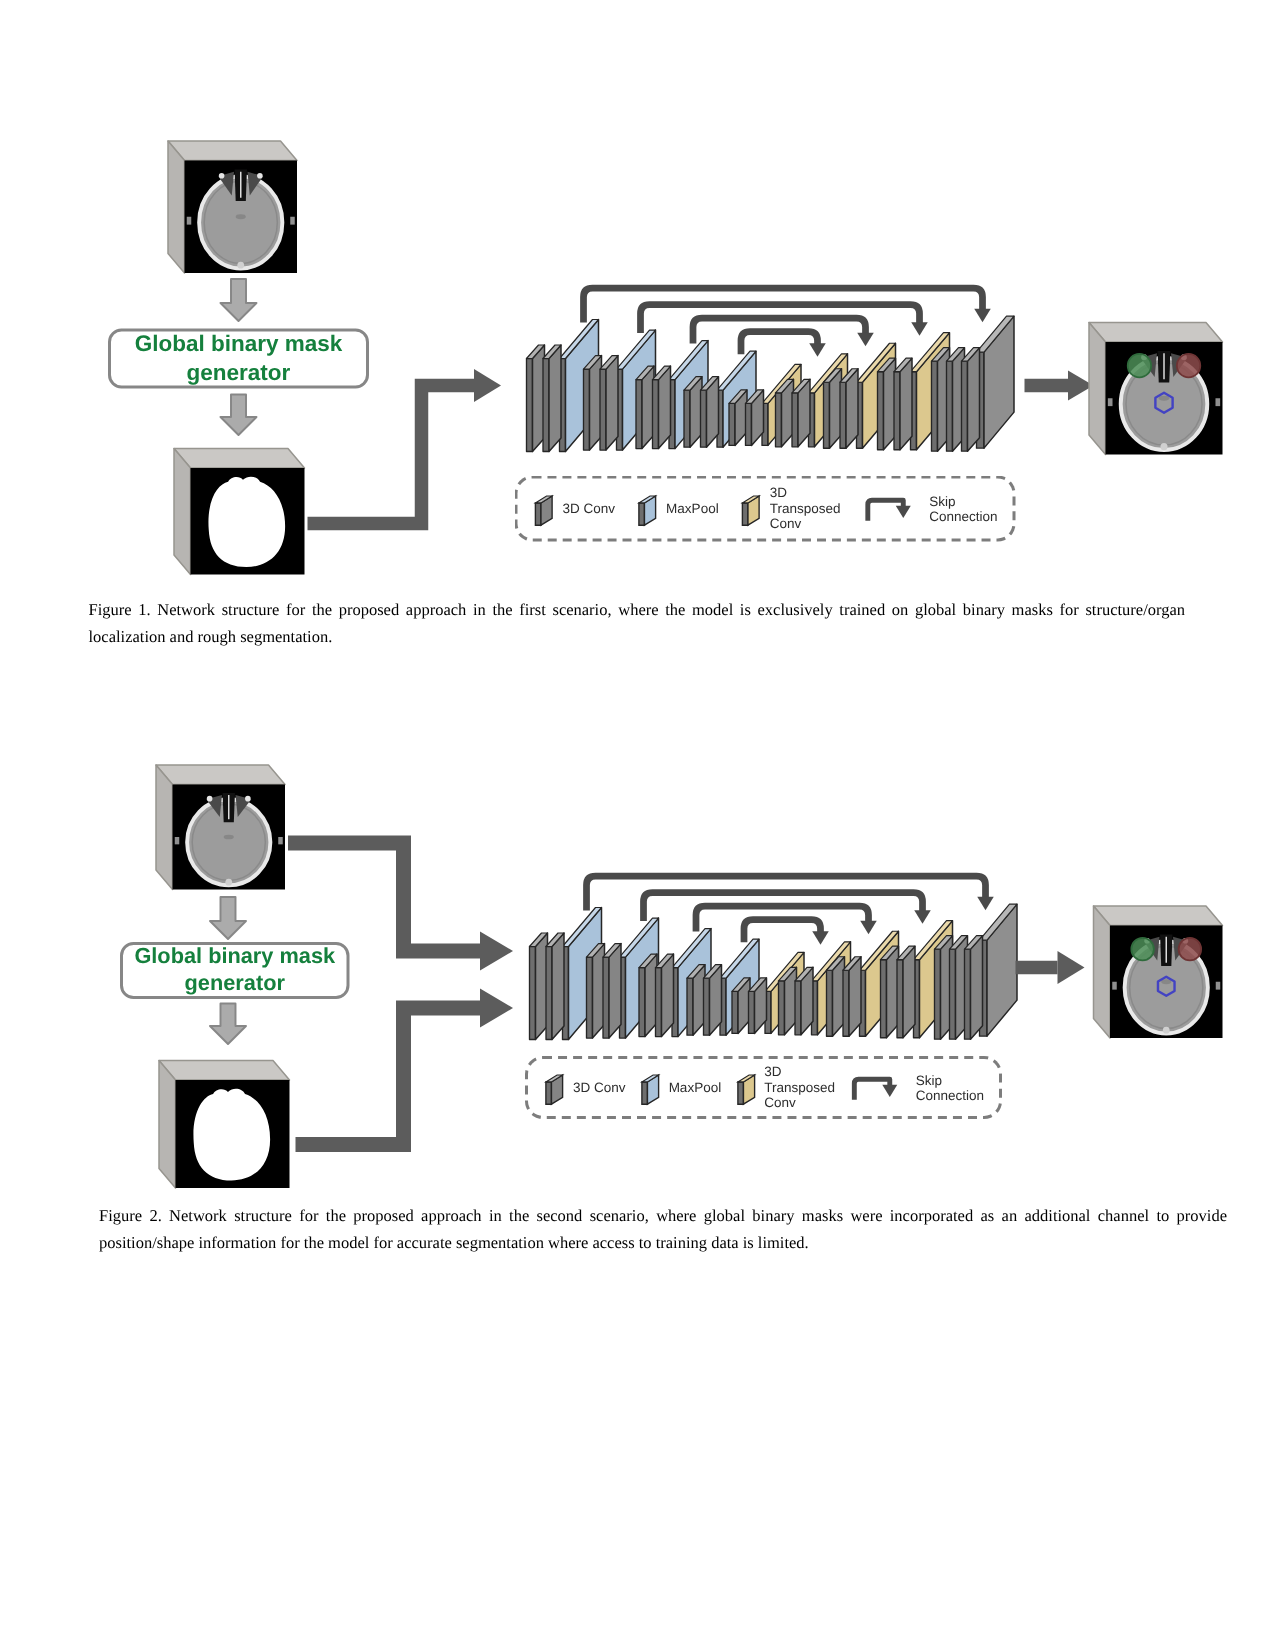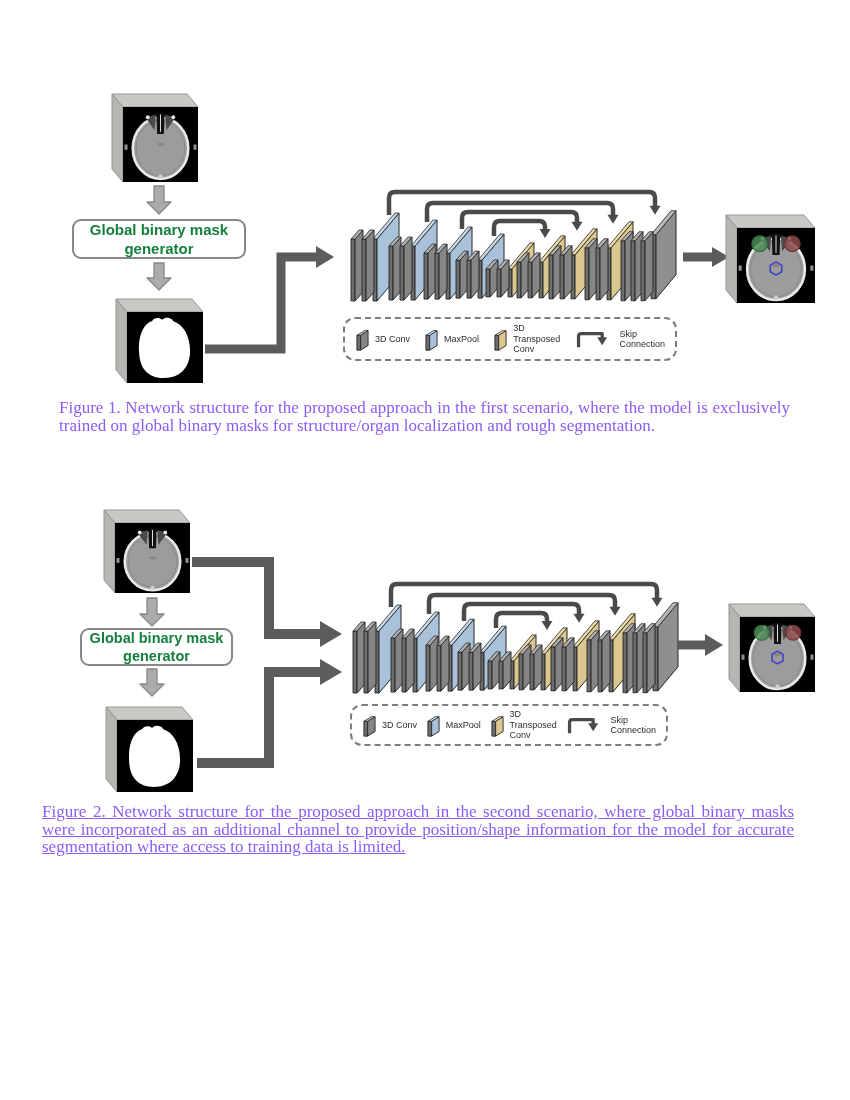--- a/index.html
+++ b/index.html
@@ -13,24 +13,24 @@
   .genbox.f1{left:72px;top:219px;width:170px;height:36px;font-size:15px;line-height:19px;}
   .genbox.f2{left:80px;top:628px;width:149px;height:34px;font-size:14.5px;line-height:18px;}
   .legend{position:absolute;border:2px dashed #7d7d7d;border-radius:12px;
           display:flex;align-items:center;justify-content:space-between;
           padding:0 10px;box-sizing:border-box;background:#fff;}
   .legend.f1{left:343px;top:317px;width:334px;height:44px;}
   .legend.f2{left:350px;top:704px;width:318px;height:42px;}
   .litem{display:flex;align-items:center;gap:5px;}
   .llabel{font-size:9px;line-height:10.5px;color:#2d2d2d;white-space:pre-line;
           font-family:"Liberation Sans",sans-serif;}
-  .caption{position:absolute;font-family:"Liberation Serif",serif;color:#8b5cf6;
-           font-size:17px;line-height:17.6px;text-align:justify;}
+  .caption{position:absolute;font-family:"Liberation Serif",serif;color:#000000;
+           font-size:11px;line-height:17.6px;text-align:justify;}
   .caption.f1{left:59px;top:399px;width:731px;}
-  .caption.f2{left:42px;top:803px;width:752px;text-decoration:underline;}
+  .caption.f2{left:66px;top:803px;width:752px;}
 </style>
 </head>
 <body>
 
 <div class="page">
 
   <svg id="art" width="850" height="1100" viewBox="0 0 850 1100">
       <g>
         <g>
           <polygon points="123,107 198,107 187,94 112,94" fill="#cac8c5" stroke="#97958f" stroke-width="1" stroke-linejoin="round"></polygon>

